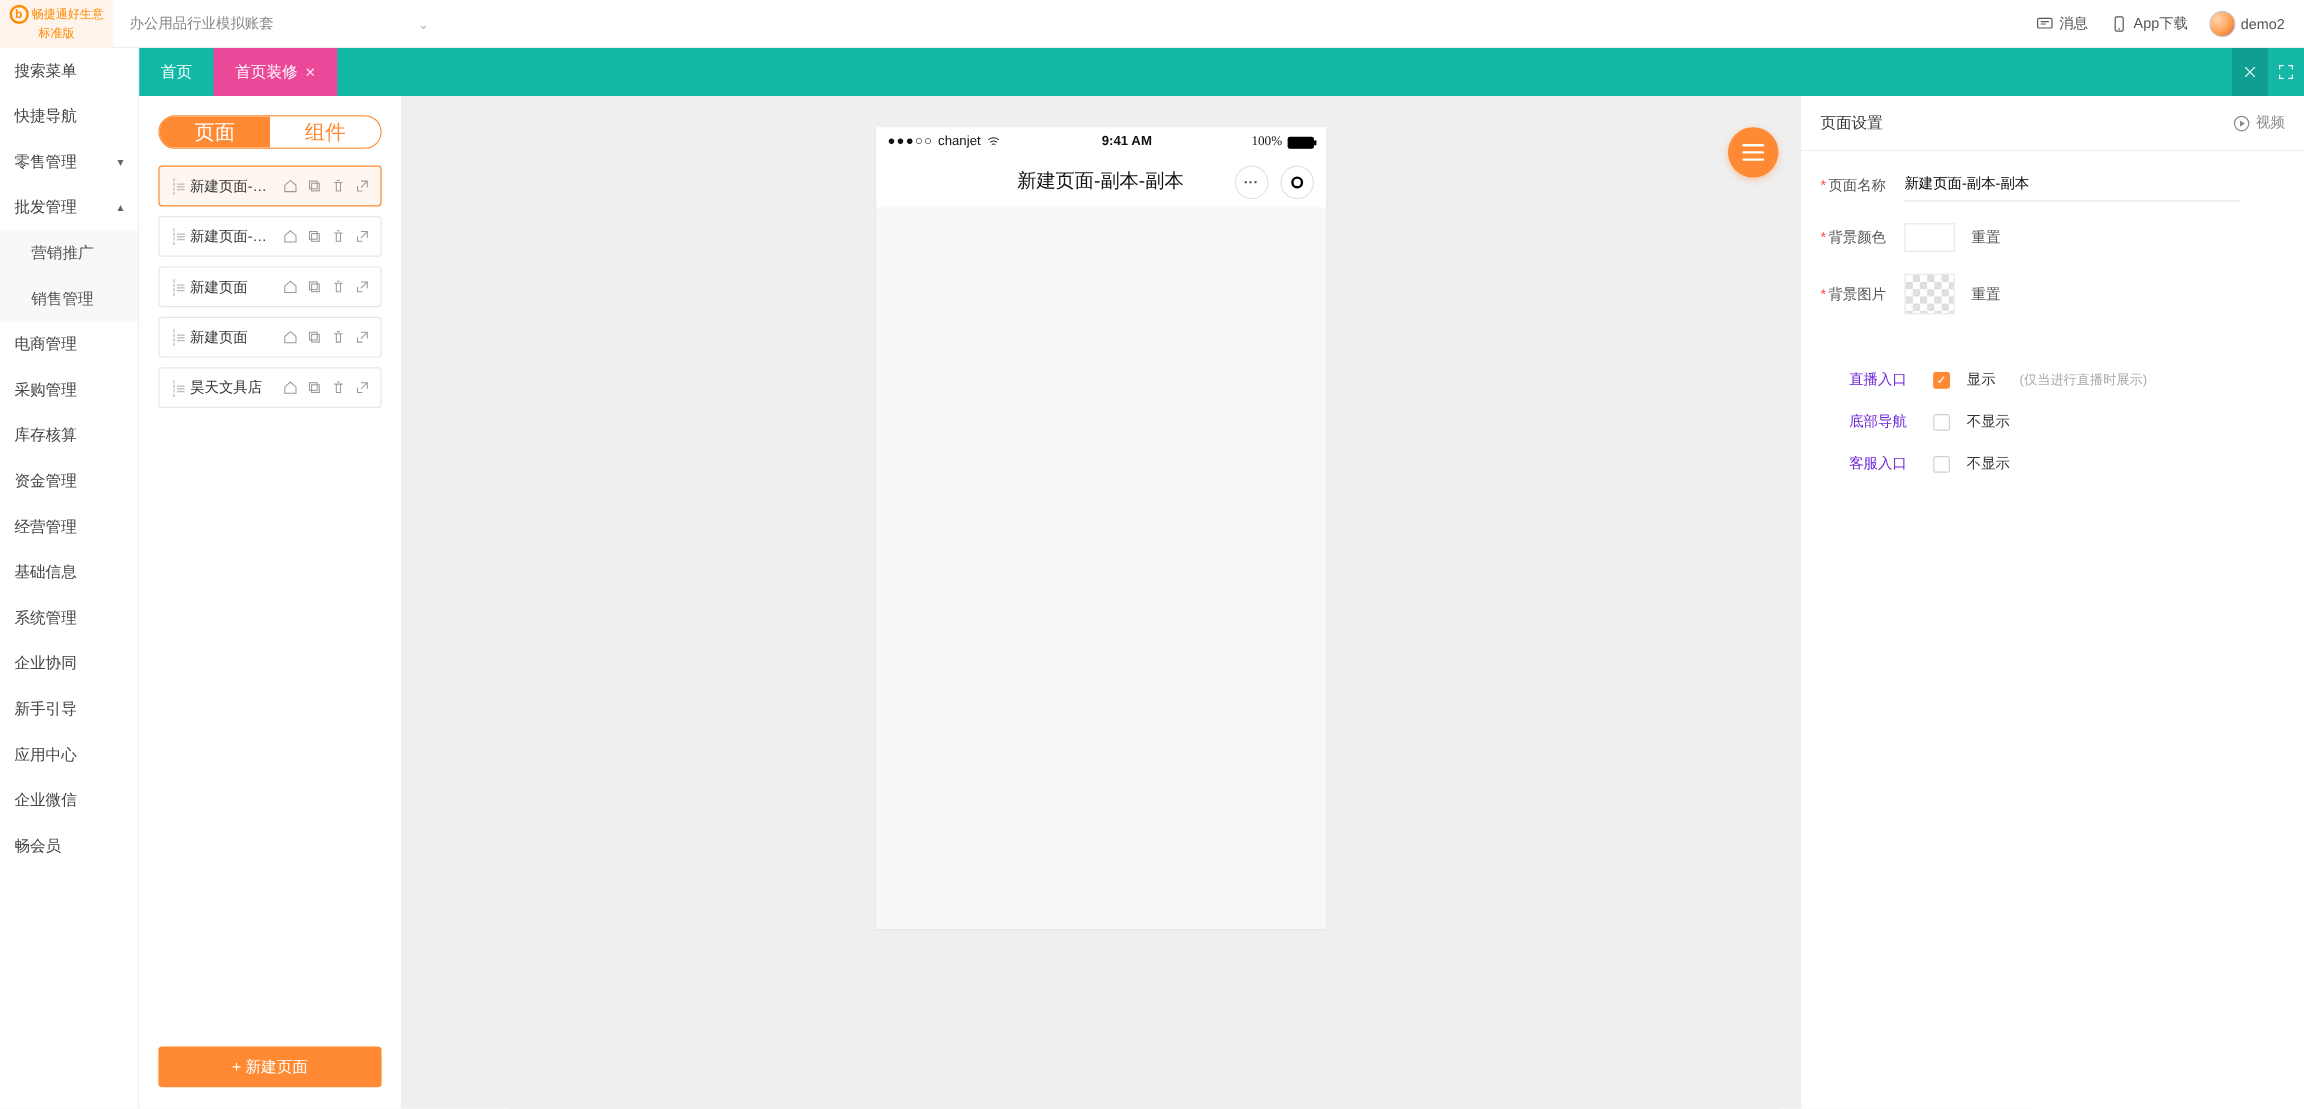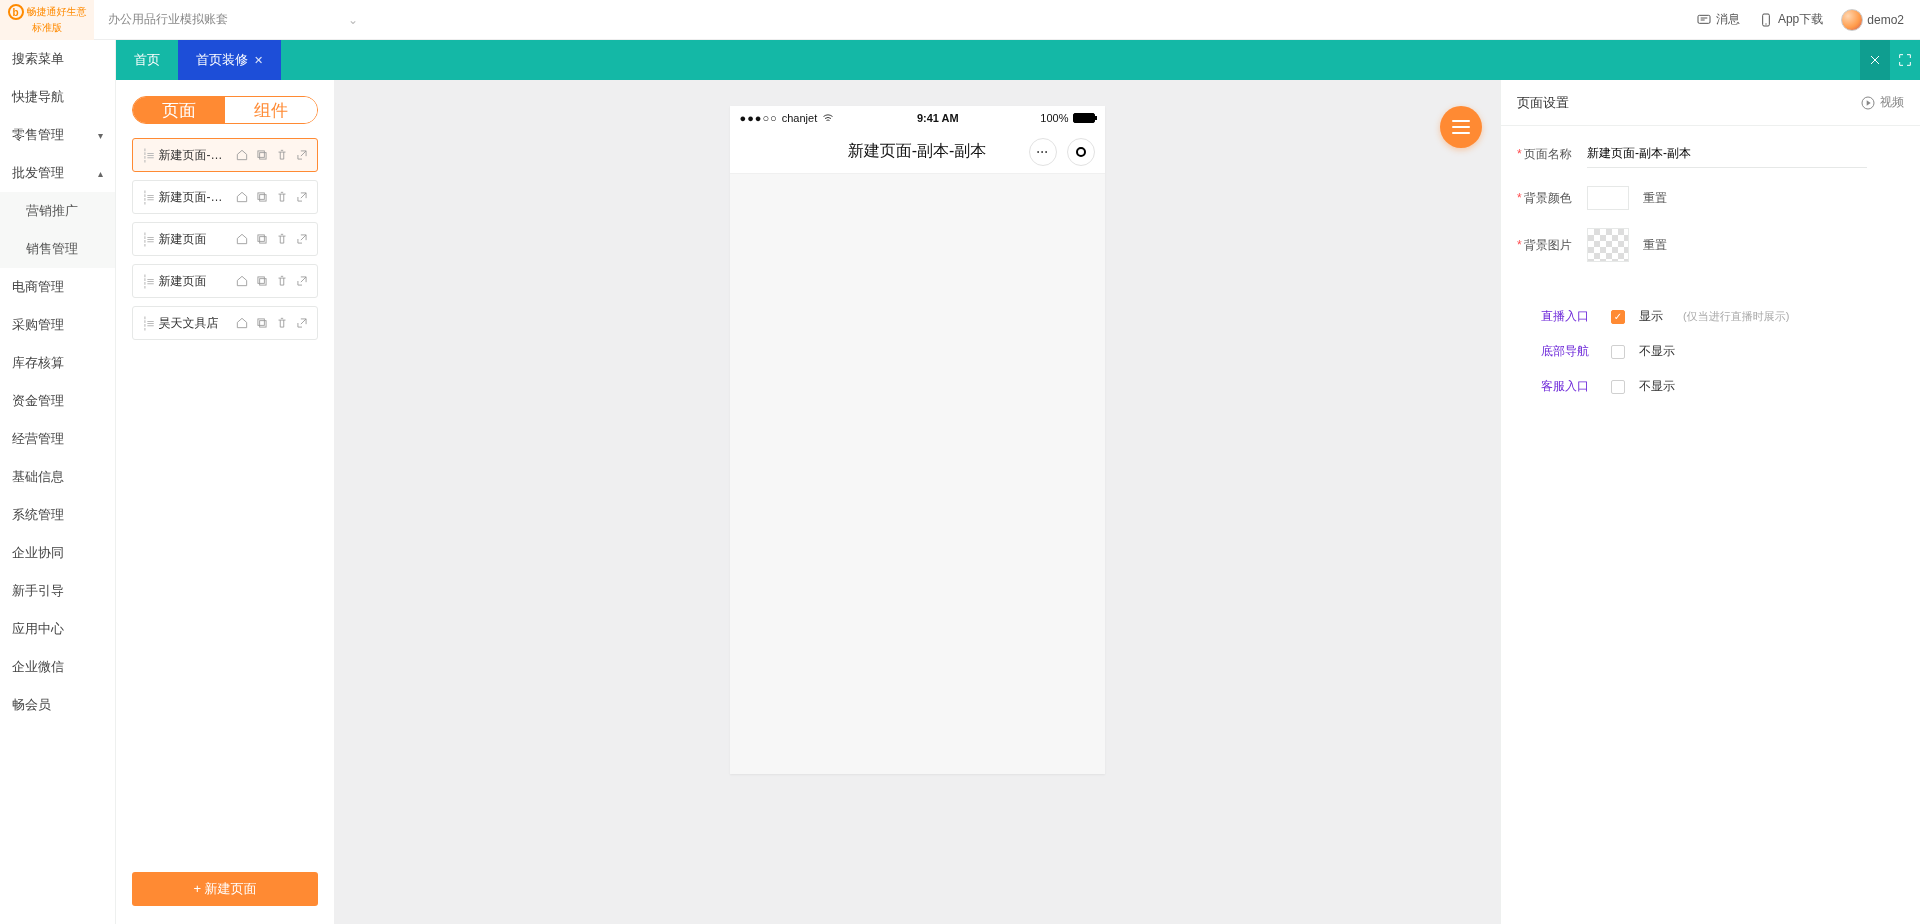--- a/index.html
+++ b/index.html
@@ -24,21 +24,21 @@
   
   .sidebar { width: 116px; border-right: 1px solid #eef0ef; overflow-y: auto; }
   .side-item { padding: 10px 12px; color: #444; cursor: pointer; display: flex; align-items: center; justify-content: space-between; font-size: 13px;}
   .side-sub { background: #f7f8f7; padding: 10px 14px 10px 26px; color: #555; cursor: pointer; font-size:13px;}
   .tri { font-size: 10px; color: #666; }
   
   .main { flex: 1; display: flex; flex-direction: column; min-width: 0; }
   
   .tabsbar { background: #14b8a6; height: 40px; display: flex; align-items: stretch; color: #fff; position: relative;}
   .tab { padding: 0 18px; display: flex; align-items: center; gap: 6px; cursor: pointer; font-size: 13px;}
-  .tab.active { background: #1d4ed8; }
+  .tab.active { background: #ec4899; }
   .tab .close { font-size: 11px; opacity: .85; }
   .tabsbar-right { margin-left: auto; display: flex; align-items: center; }
   .tabsbar-btn { width: 30px; height: 40px; display: flex; align-items: center; justify-content: center; cursor: pointer; }
   .tabsbar-btn.dark { background: #0f9e90; }
   
   .workspace { flex: 1; display: flex; min-height: 0; }
   
   .leftpanel { width: 218px; padding: 16px 16px 0 16px; display:flex; flex-direction:column; }
   .seg { width: 186px; height: 28px; border: 1px solid #ff8a33; border-radius: 14px; display: flex; overflow: hidden; margin-bottom: 14px;}
   .seg-btn { flex: 1; display: flex; align-items: center; justify-content: center; cursor: pointer; font-size:17px;}
@@ -54,21 +54,21 @@
   .add-page-btn { width: 186px; height: 34px; background: #ff8a33; color: #fff; border-radius: 3px; display:flex; align-items:center; justify-content:center; gap:4px; cursor:pointer; font-size:13px;}
 
   
   .canvas-wrap { flex: 1; background: #efeff0; position: relative; display:flex; justify-content:center; padding-top:26px; overflow:auto;}
   .phone { width: 375px; background: #fff; box-shadow: 0 1px 2px rgba(0,0,0,.06); height:668px; display:flex; flex-direction:column;}
   .status-bar { height: 24px; display:flex; align-items:center; padding:0 10px; font-size:11px; color:#111;}
   .sb-left{display:flex;align-items:center;gap:4px;}
   .sb-dots{letter-spacing:1px;}
   .sb-wifi{display:inline-block;}
   .sb-center{flex:1;text-align:center; font-weight:600;}
-  .sb-right{display:flex; align-items:center; gap:4px;}
+  .sb-right{display:flex; align-items:flex-end; gap:4px;font-family:Liberation Serif, serif;}
   .battery { width:22px; height:10px; border:1px solid #000; border-radius:2px; position:relative; background:#000;}
   .battery::after{content:"";position:absolute; right:-3px; top:2px; width:2px; height:4px; background:#000;}
   .nav-bar{height:44px; display:flex; align-items:center; justify-content:center; position:relative; border-bottom:1px solid #f0f0f0;}
   .nav-title{font-size:16px; color:#111;}
   .nav-actions{position:absolute; right:10px; top:8px; display:flex; gap:10px; align-items:center;}
   .pill{width:28px;height:28px;border:1px solid #e2e2e2;border-radius:14px; display:flex;align-items:center;justify-content:center; color:#555; font-weight:700;}
   .target{width:28px;height:28px;border:1px solid #e2e2e2;border-radius:14px; display:flex;align-items:center;justify-content:center;}
   .target-inner{width:10px;height:10px;border:2px solid #000;border-radius:50%;}
   .phone-body{flex:1; background:#f7f7f7;}
 

